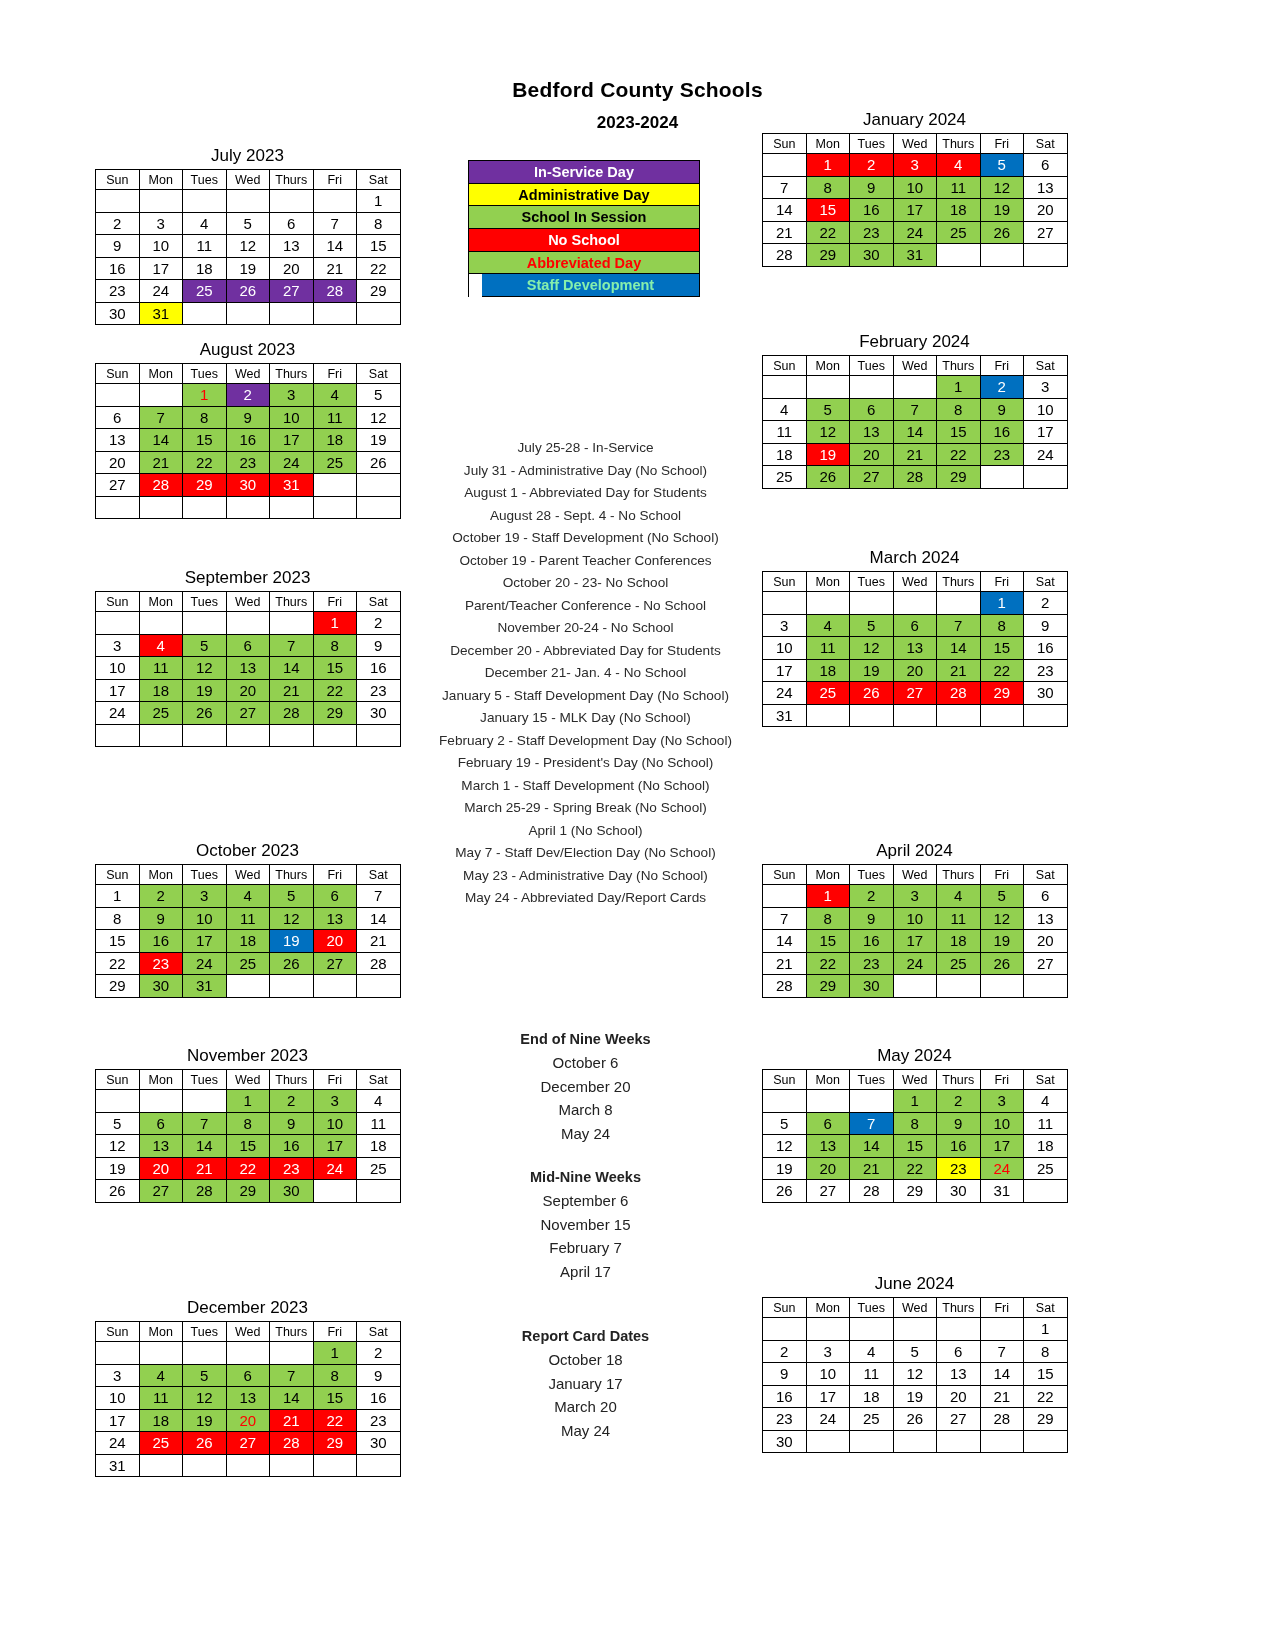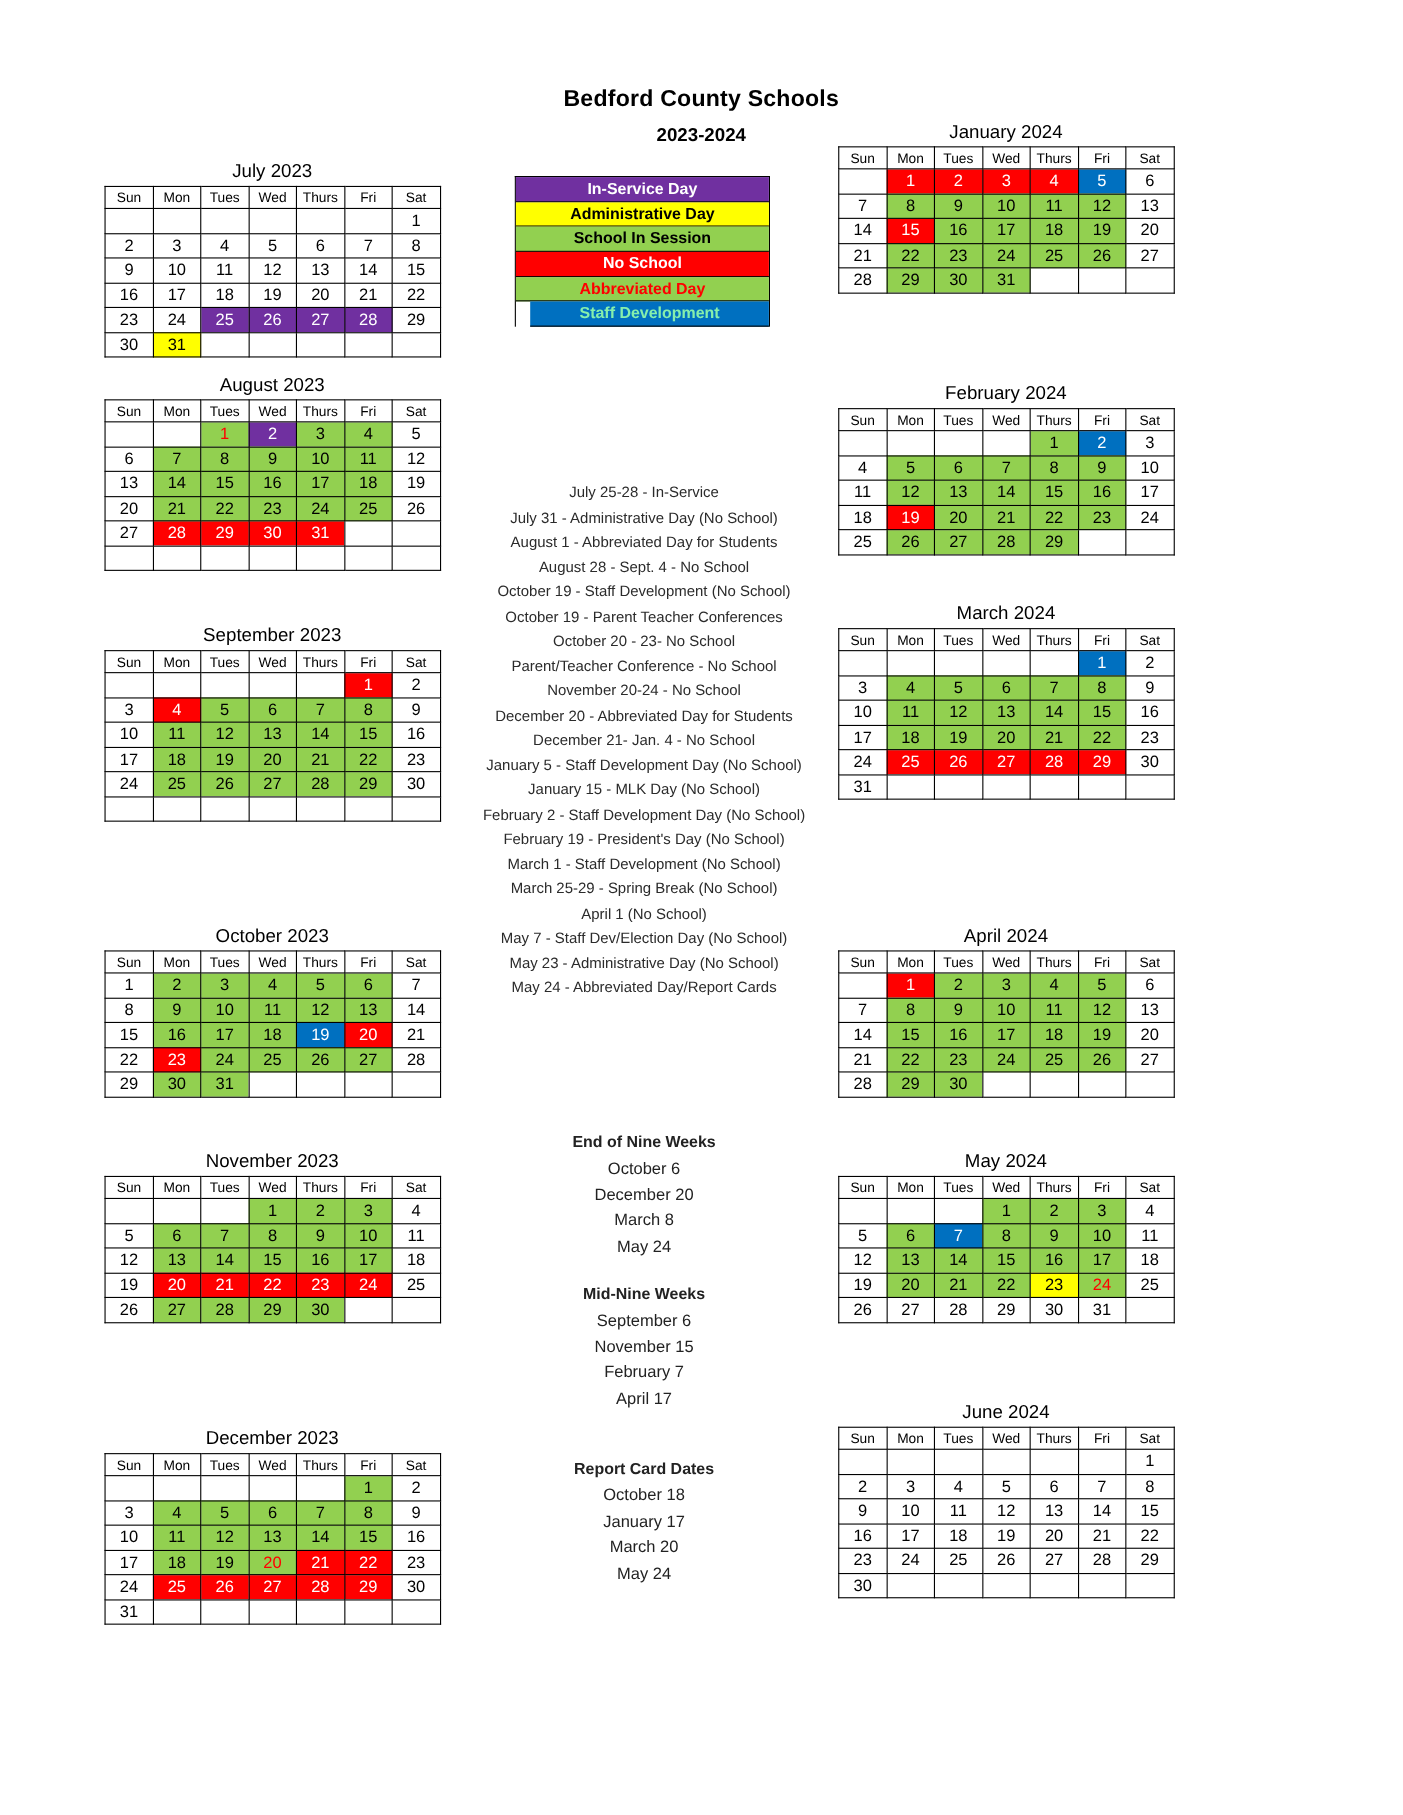--- a/index.html
+++ b/index.html
@@ -627,21 +627,21 @@
               <td class="s-green">29</td>
               <td class="s-green">30</td>
               <td class="s-green">31</td>
               <td class="empty">&nbsp;</td>
               <td class="empty">&nbsp;</td>
               <td class="empty">&nbsp;</td>
             </tr>
           </tbody>
         </table>
       </div>
-      <div class="month" style="left: 762px; top: 348px;">
+      <div class="month" style="left: 762px; top: 332px;">
         <div class="month-title">February 2024</div>
         <table class="cal">
           <thead>
             <tr>
               <th>Sun</th>
               <th>Mon</th>
               <th>Tues</th>
               <th>Wed</th>
               <th>Thurs</th>
               <th>Fri</th>

